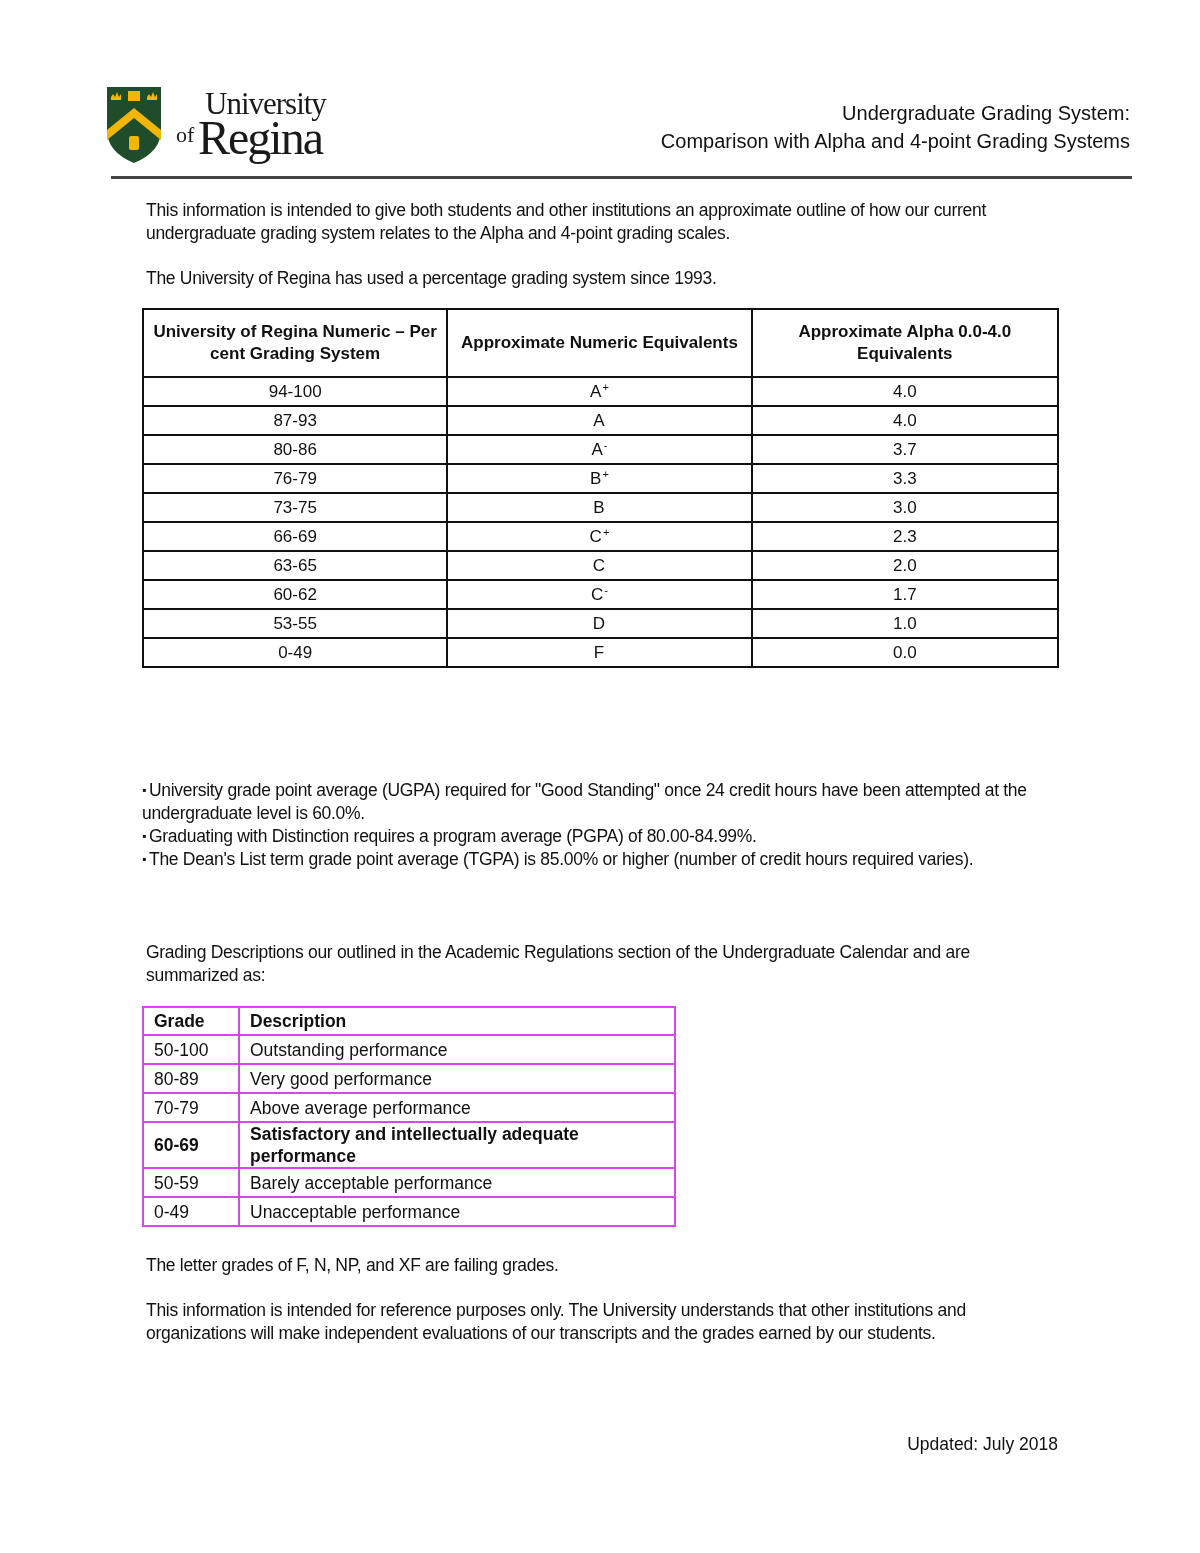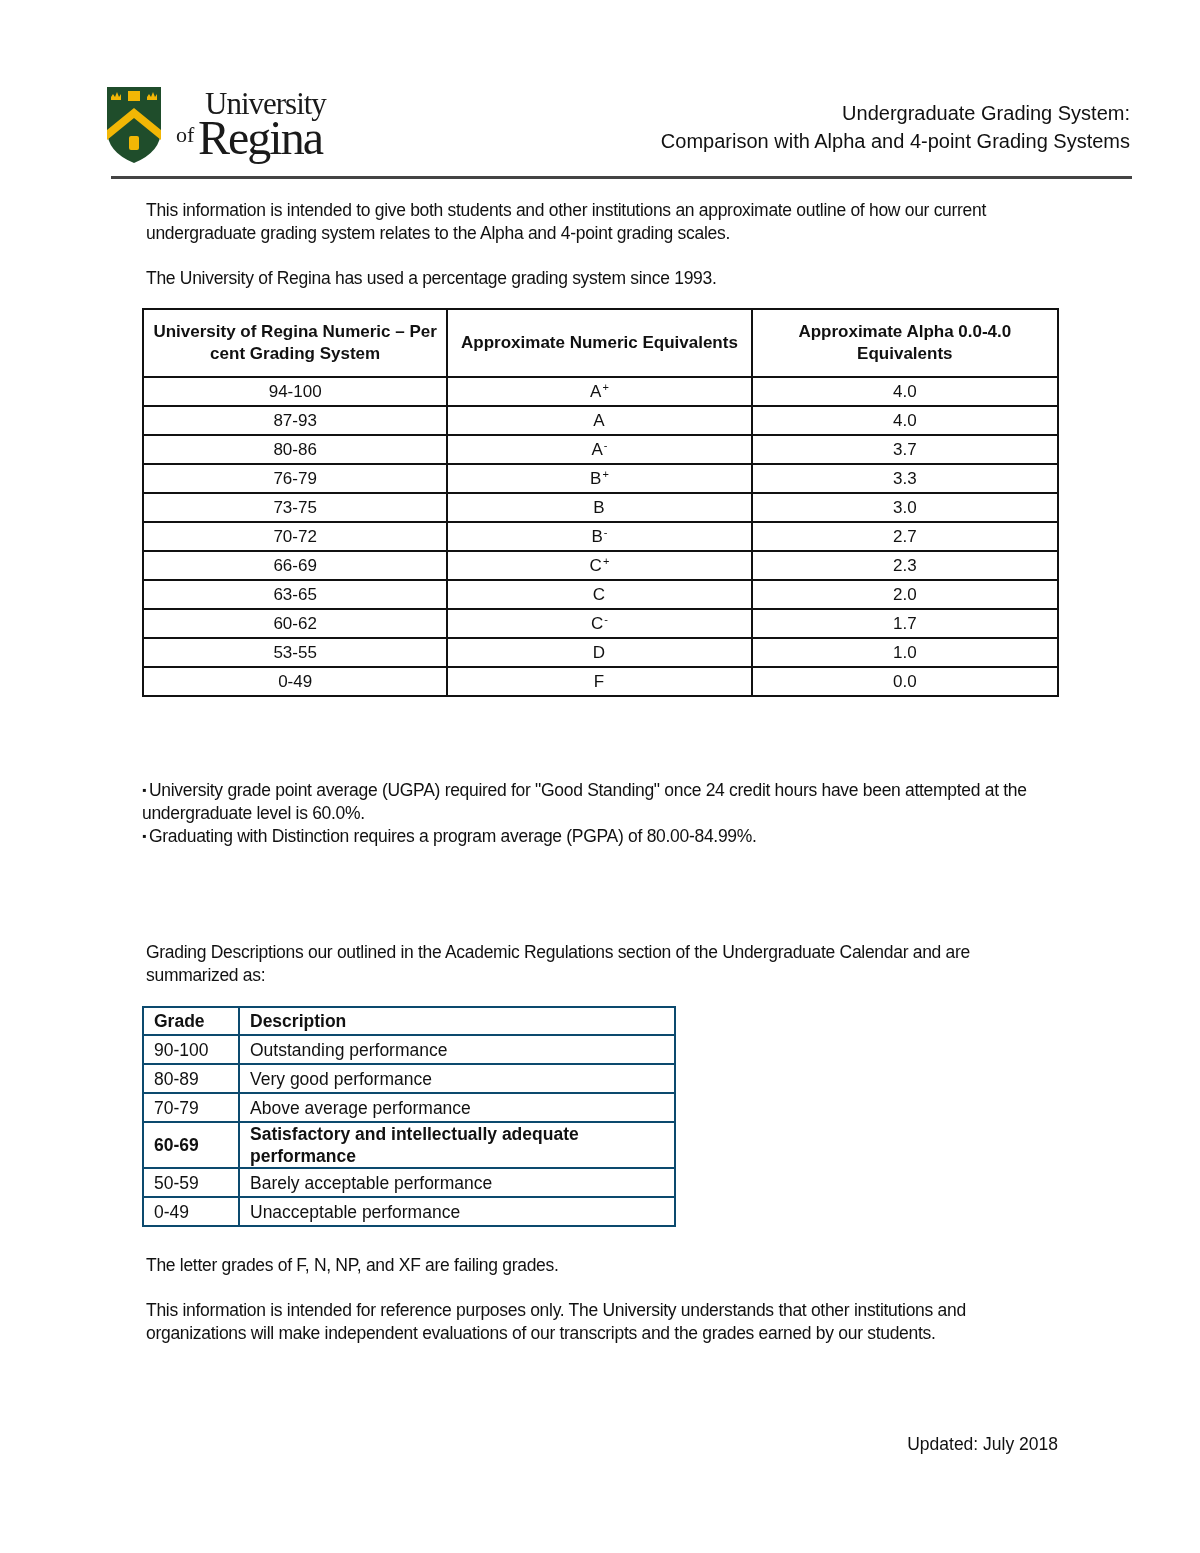--- a/index.html
+++ b/index.html
@@ -23,21 +23,21 @@
     table.grades th, table.grades td { border: 2px solid #111; text-align: center; padding: 0; }
     table.grades th { height: 66px; font-weight: bold; line-height: 22px; }
     table.grades td { height: 27px; margin-top: 36px; }
     table.grades col.c1 { width: 305px; } table.grades col.c2 { width: 305px; } table.grades col.c3 { width: 307px; }
     sup.mod { font-size: 11px; vertical-align: 6px; margin-left: 1px; }
 
     ul.notes { position: absolute; left: 142px; top: 779px; width: 920px; margin: 0; padding: 0; list-style: none; font-size: 17.5px; line-height: 23px; letter-spacing: -0.3px; }
     ul.notes li::before { content: "\25AA\00A0"; font-size: 12px; vertical-align: 2px; }
 
     table.desc { position: absolute; left: 142px; top: 1006px; width: 534px; border-collapse: collapse; font-size: 17.5px; }
-    table.desc th, table.desc td { border: 2px solid #0c4a6e; text-align: left; padding: 0 0 0 10px; line-height: 22px; }
+    table.desc th, table.desc td { border: 2px solid #d946ef; text-align: left; padding: 0 0 0 10px; line-height: 22px; }
     table.desc th { height: 26px; font-weight: bold; }
     table.desc td { height: 27px; }
     table.desc col.g { width: 96px; }
 
     .updated { position: absolute; right: 142px; top: 1434px; font-size: 17.5px; }
   </style>
 </head>
 <body>
 
 <div class="logo">
@@ -102,25 +102,20 @@
         <td>76-79</td>
         <td><span>B</span><sup class="mod">+</sup></td>
         <td>3.3</td>
       </tr>
       <tr>
         <td>73-75</td>
         <td><span>B</span><sup class="mod"></sup></td>
         <td>3.0</td>
       </tr>
       <tr>
-        <td>70-72</td>
-        <td><span>B</span><sup class="mod">-</sup></td>
-        <td>2.7</td>
-      </tr>
-      <tr>
         <td>66-69</td>
         <td><span>C</span><sup class="mod">+</sup></td>
         <td>2.3</td>
       </tr>
       <tr>
         <td>63-65</td>
         <td><span>C</span><sup class="mod"></sup></td>
         <td>2.0</td>
       </tr>
       <tr>
@@ -137,38 +132,39 @@
         <td>0-49</td>
         <td><span>F</span><sup class="mod"></sup></td>
         <td>0.0</td>
       </tr>
     </tbody>
 </table>
 
 <ul class="notes">
   <li>University grade point average (UGPA) required for "Good Standing" once 24 credit hours have been attempted at the undergraduate level is 60.0%.</li>
   <li>Graduating with Distinction requires a program average (PGPA) of 80.00-84.99%.</li>
+  <li>The Dean's List term grade point average (TGPA) is 85.00% or higher (number of credit hours required varies).</li>
 </ul>
 
 <p class="para" style="top:937px">Grading Descriptions our outlined in the Academic Regulations section of the Undergraduate Calendar and are summarized as:</p>
 
 <table class="desc">
   <colgroup>
       <col class="g">
       <col>
     </colgroup>
   <thead>
     <tr>
       <th>Grade</th>
       <th>Description</th>
     </tr>
   </thead>
   <tbody id="desc-body">
       <tr>
-        <td>90-100</td>
+        <td>50-100</td>
         <td>Outstanding performance</td>
       </tr>
       <tr>
         <td>80-89</td>
         <td>Very good performance</td>
       </tr>
       <tr>
         <td>70-79</td>
         <td>Above average performance</td>
       </tr>

